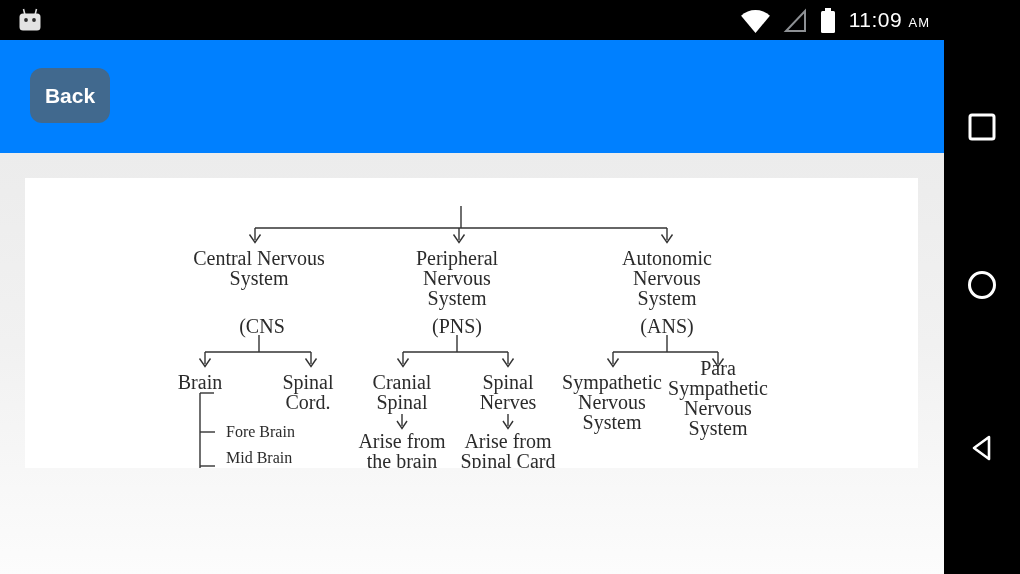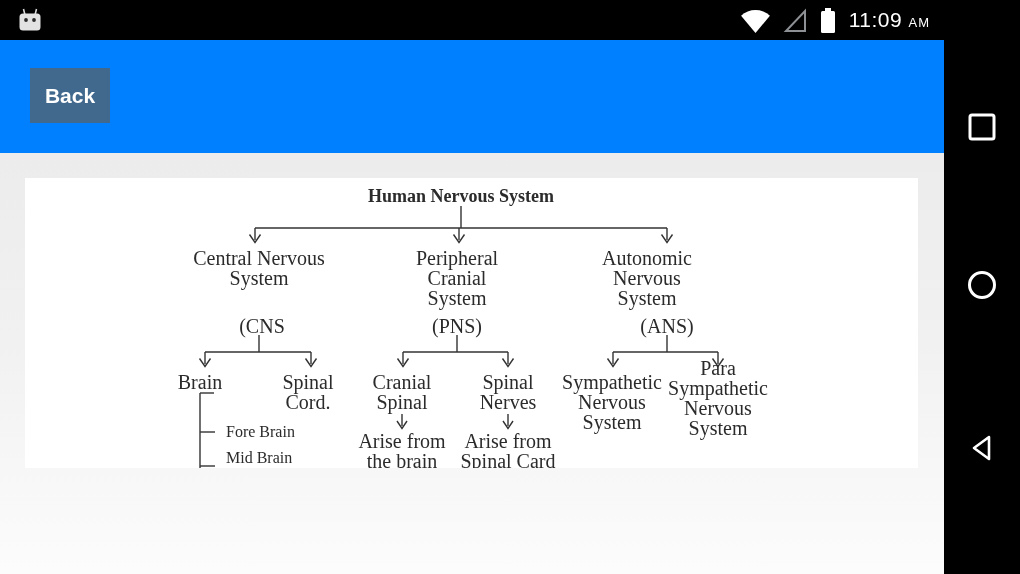--- a/index.html
+++ b/index.html
@@ -8,21 +8,21 @@
 
   
   .status-bar{position:absolute;left:0;top:0;width:1020px;height:40px;background:#000;text-align:right;}
   .robot-icon{position:absolute;left:16px;top:7px;}
   .status-right{position:absolute;right:90px;top:0;height:40px;display:flex;align-items:center;gap:12px;}
   .status-time{color:#fff;font-size:21px;letter-spacing:.5px;}
   .status-time .ampm{font-size:13px;letter-spacing:1px;}
 
   
   .app-header{position:absolute;left:0;top:40px;width:944px;height:113px;background:#0080FF;}
-  .back-btn{position:absolute;left:30px;top:28px;width:80px;height:55px;border:none;border-radius:0;
+  .back-btn{position:absolute;left:30px;top:28px;width:80px;height:55px;border:none;border-radius:12px;
             background:#41698E;color:#fff;font-weight:bold;font-size:21px;
             font-family:"Liberation Sans",sans-serif;cursor:pointer;}
 
   
   .content{position:absolute;left:0;top:153px;width:944px;height:421px;
            background:linear-gradient(180deg,#ECECEC 0%,#F1F1F1 45%,#FCFCFC 100%);}
   .card{position:absolute;left:25px;top:25px;width:893px;height:290px;background:#fff;overflow:hidden;}
 
   .card .lines{position:absolute;left:0;top:0;}
   .lbl{position:absolute;transform:translateX(-50%);text-align:center;white-space:pre-line;
@@ -106,28 +106,27 @@
           <polyline points="372,243 377,250.5 382,243"></polyline>
         <path d="M483,236 V248"></path>
           <polyline points="478,243 483,250.5 488,243"></polyline>
 
         <path d="M175,215 V290"></path>
         <path d="M175,215 H189"></path>
         <path d="M175,254 H190"></path>
         <path d="M175,288 H190"></path>
       </svg>
 
-      <div class="lbl ttl" style="left:436px;top:8px;">Human Nervous System</div>
 
       <div class="lbl" style="left:234px;top:70px;">Central Nervous
 System</div>
       <div class="lbl" style="left:432px;top:70px;">Peripheral
-Cranial
+Nervous
 System</div>
-      <div class="lbl" style="left:622px;top:70px;">Autonomic
+      <div class="lbl" style="left:642px;top:70px;">Autonomic
 Nervous
 System</div>
 
       <div class="lbl" style="left:237px;top:138px;text-align:center;">(CNS</div>
       <div class="lbl" style="left:432px;top:138px;text-align:right;">(PNS)</div>
       <div class="lbl" style="left:642px;top:138px;">(ANS)</div>
 
       <div class="lbl" style="left:175px;top:194px;">Brain</div>
       <div class="lbl" style="left:283px;top:194px;">Spinal
 Cord.</div>

